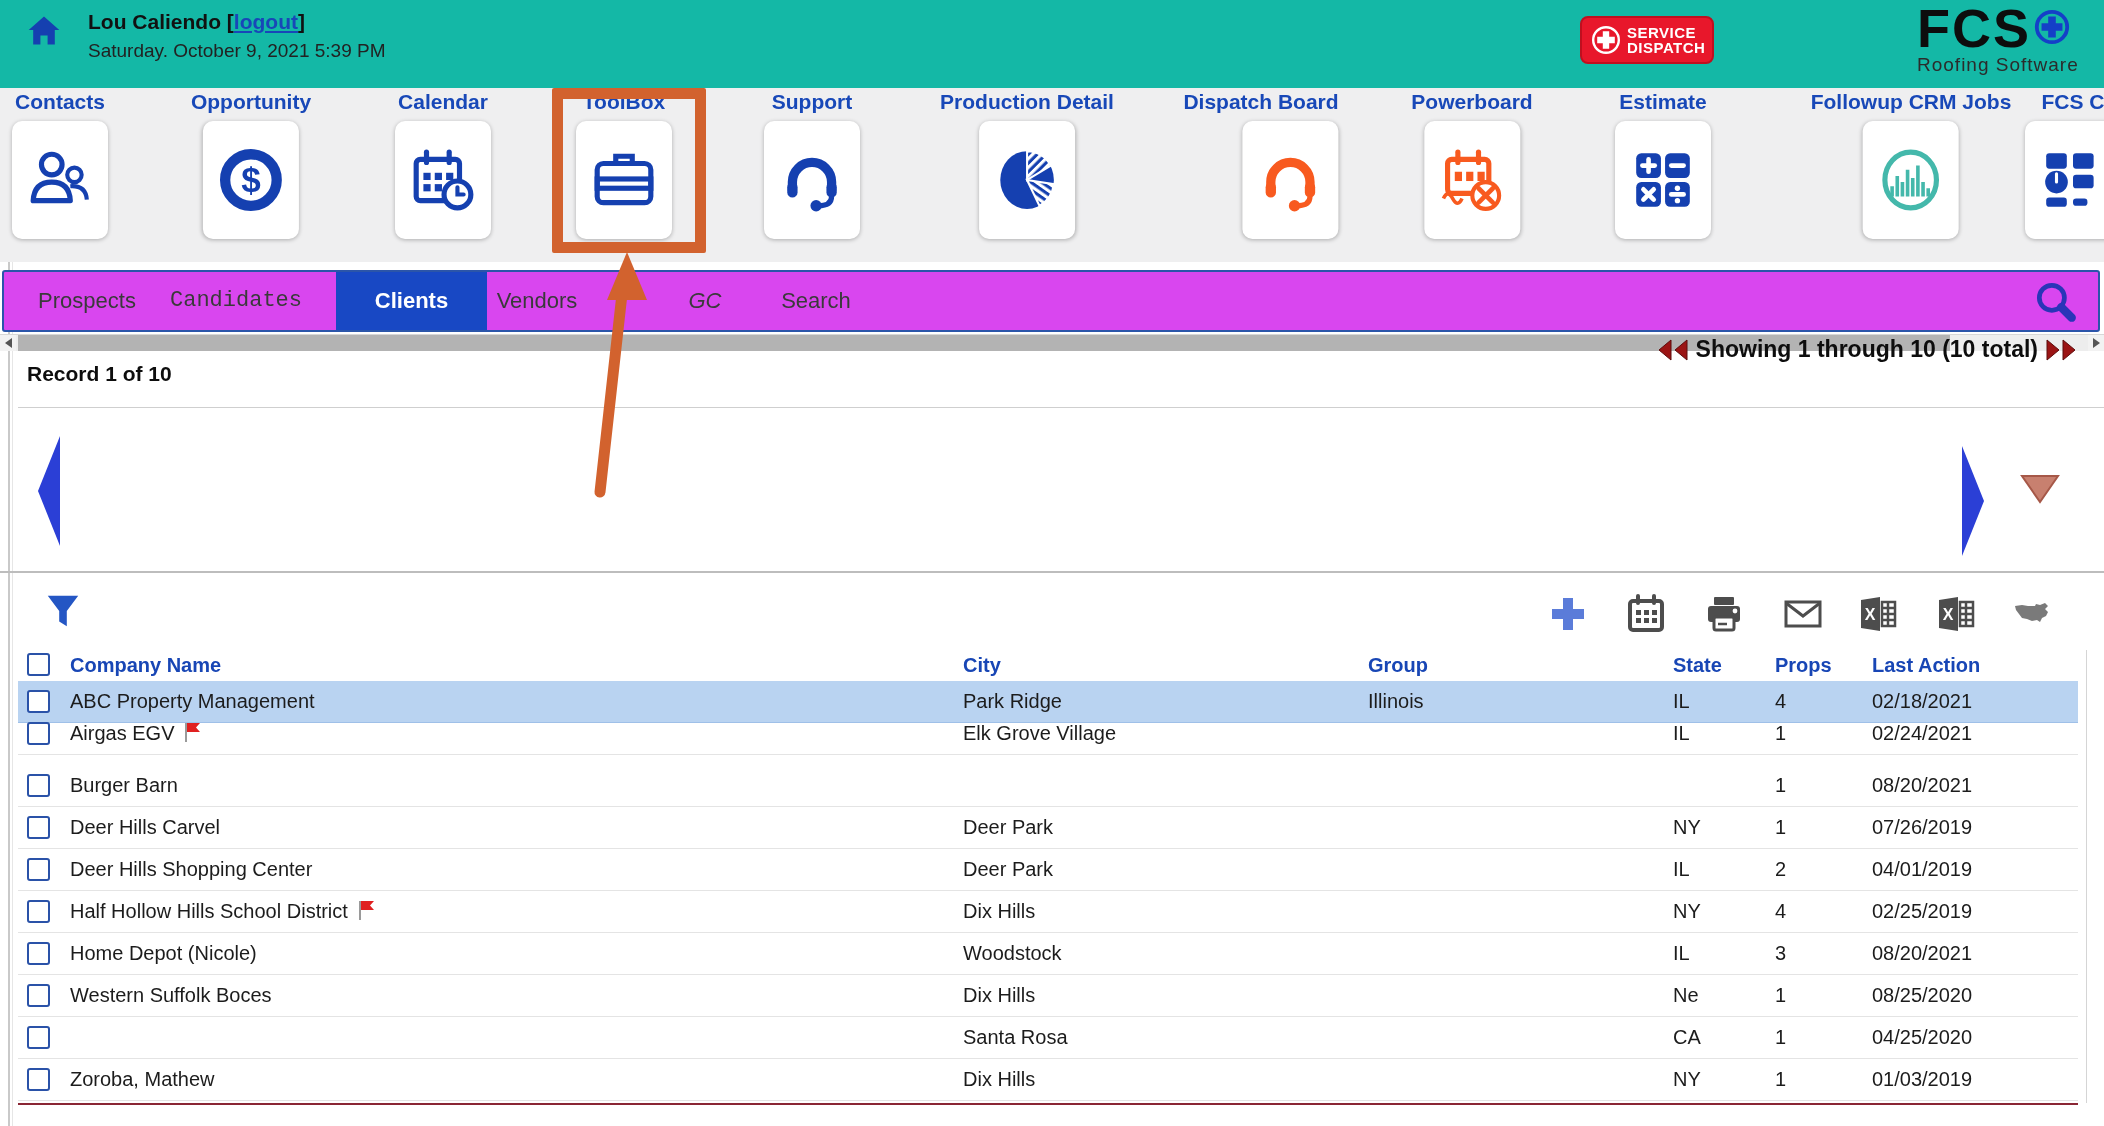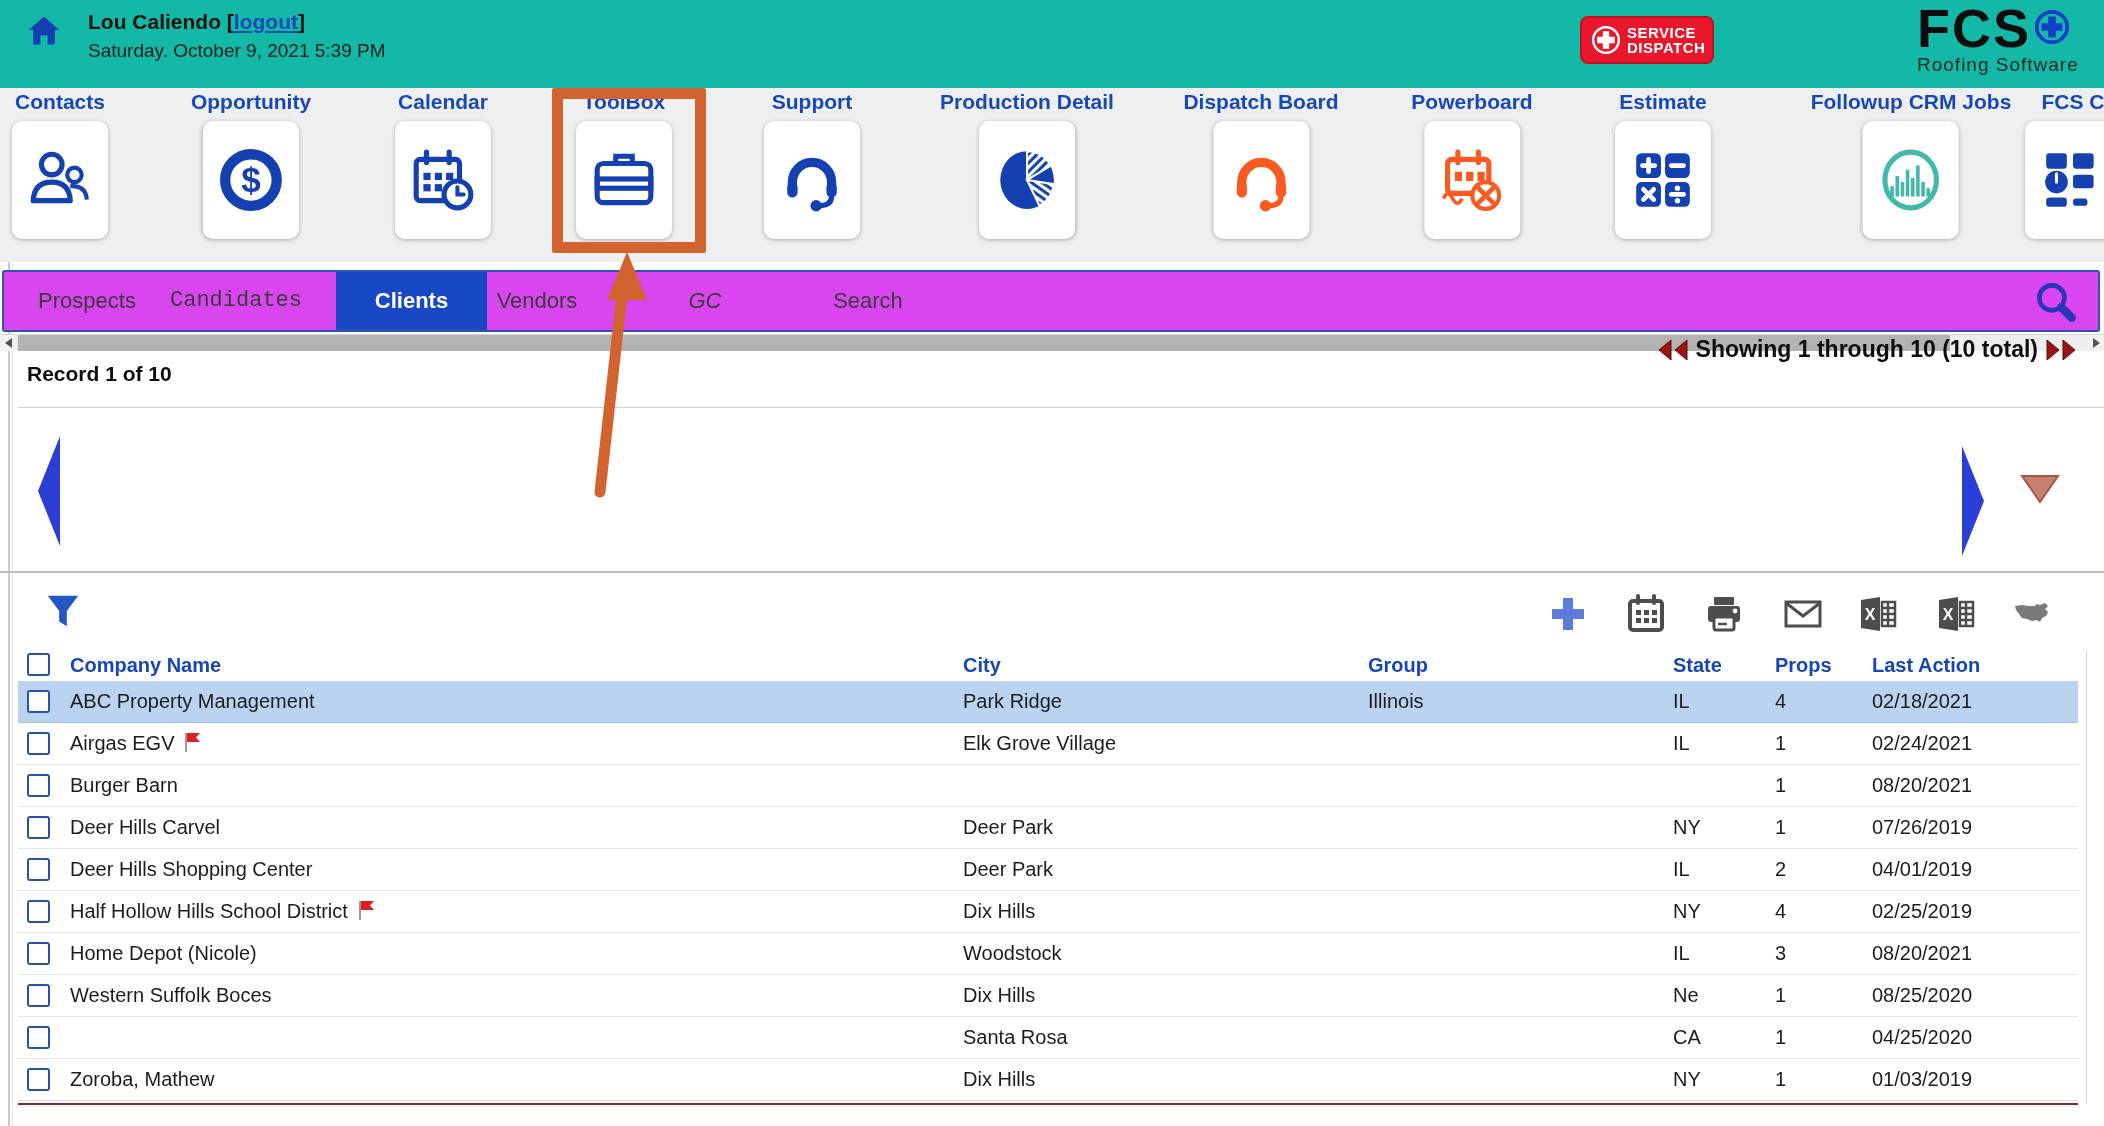--- a/index.html
+++ b/index.html
@@ -223,21 +223,21 @@
                 <rect width="6" height="6" fill="currentColor"></rect>
                 <rect width="3" height="6" fill="#fff"></rect>
               </pattern>
             </defs>
             <ellipse cx="32" cy="32" rx="26" ry="28" fill="currentColor"></ellipse>
             <path d="M32 32 L32 4 A26 28 0 0 1 55 18 Z" fill="url(#hp1)" stroke="#fff" stroke-width="2"></path>
             <path d="M32 32 L58 36 A26 28 0 0 1 44 57 Z" fill="url(#hp2)" stroke="#fff" stroke-width="2"></path>
           </svg>
         </div>
       </div>
-      <div class="tb-item" style="left: 1261px;">
+      <div class="tb-item" style="left: 1261px; align-items: flex-end;">
         <div class="tb-label">Dispatch Board</div>
         <div class="tb-card" style="color: rgb(248, 90, 31);">
           <svg viewBox="0 0 64 64" fill="none" stroke="currentColor">
             <path d="M13 42 v-8 a19 19 0 0 1 38 0 v8" stroke-width="9" stroke-linecap="round"></path>
             <rect x="8" y="34" width="10" height="15" rx="5" fill="currentColor" stroke="none"></rect>
             <rect x="46" y="34" width="10" height="15" rx="5" fill="currentColor" stroke="none"></rect>
             <path d="M51 48 q0 9 -13 9" stroke-width="5"></path>
             <circle cx="36" cy="57" r="5.5" fill="currentColor" stroke="none"></circle>
           </svg>
         </div>
@@ -331,21 +331,21 @@
       <svg viewBox="0 0 44 44" fill="none" stroke="currentColor">
           <circle cx="19" cy="18" r="12" stroke-width="4.5"></circle>
           <line x1="28" y1="27" x2="38" y2="37" stroke-width="8" stroke-linecap="round"></line>
         </svg>
     </div>
   <div class="tab" style="left: 83px;">Prospects</div>
       <div class="tab" style="left: 232px; font-family: Liberation Mono, monospace;">Candidates</div>
       <div class="tab active" style="left: 308px; width: 151px; margin-left: 24px;">Clients</div>
       <div class="tab" style="left: 533px;">Vendors</div>
       <div class="tab" style="left: 701px; font-style: italic;">GC</div>
-      <div class="tab" style="left: 864px; text-align: center;">Search</div>
+      <div class="tab" style="left: 812px; text-align: center;">Search</div>
     </div>
 
   <div class="showing">
     <svg viewBox="0 0 34 24">
         <g fill="#9b1414" stroke="#5d0c0c" stroke-width="1">
           <path d="M15 2 L3 12 L15 22 Z"></path>
           <path d="M31 2 L19 12 L31 22 Z"></path>
         </g>
       </svg>
     <span>Showing 1 through 10 (10 total)</span>
@@ -460,21 +460,21 @@
   <div class="rows" id="rows">
       <div class="trow selected" style="top: 0px;">
         <div class="cbx"></div>
         <span class="td c-name">ABC Property Management</span>
         <span class="td c-city">Park Ridge</span>
         <span class="td c-group">Illinois</span>
         <span class="td c-state">IL</span>
         <span class="td c-props">4</span>
         <span class="td c-last">02/18/2021</span>
       </div>
-      <div class="trow" style="top: 42px;">
+      <div class="trow" style="top: 32px;">
         <div class="cbx"></div>
         <span class="td c-name">Airgas EGV<svg class="flag-icon" viewBox="0 0 20 22">
             <line x1="4" y1="2" x2="4" y2="21" stroke="#9a9a9a" stroke-width="2"></line>
             <path d="M5 2 h13 l-4 4.5 4 4.5 h-13 Z" fill="#e02020"></path>
           </svg></span>
         <span class="td c-city">Elk Grove Village</span>
         <span class="td c-group"></span>
         <span class="td c-state">IL</span>
         <span class="td c-props">1</span>
         <span class="td c-last">02/24/2021</span>

